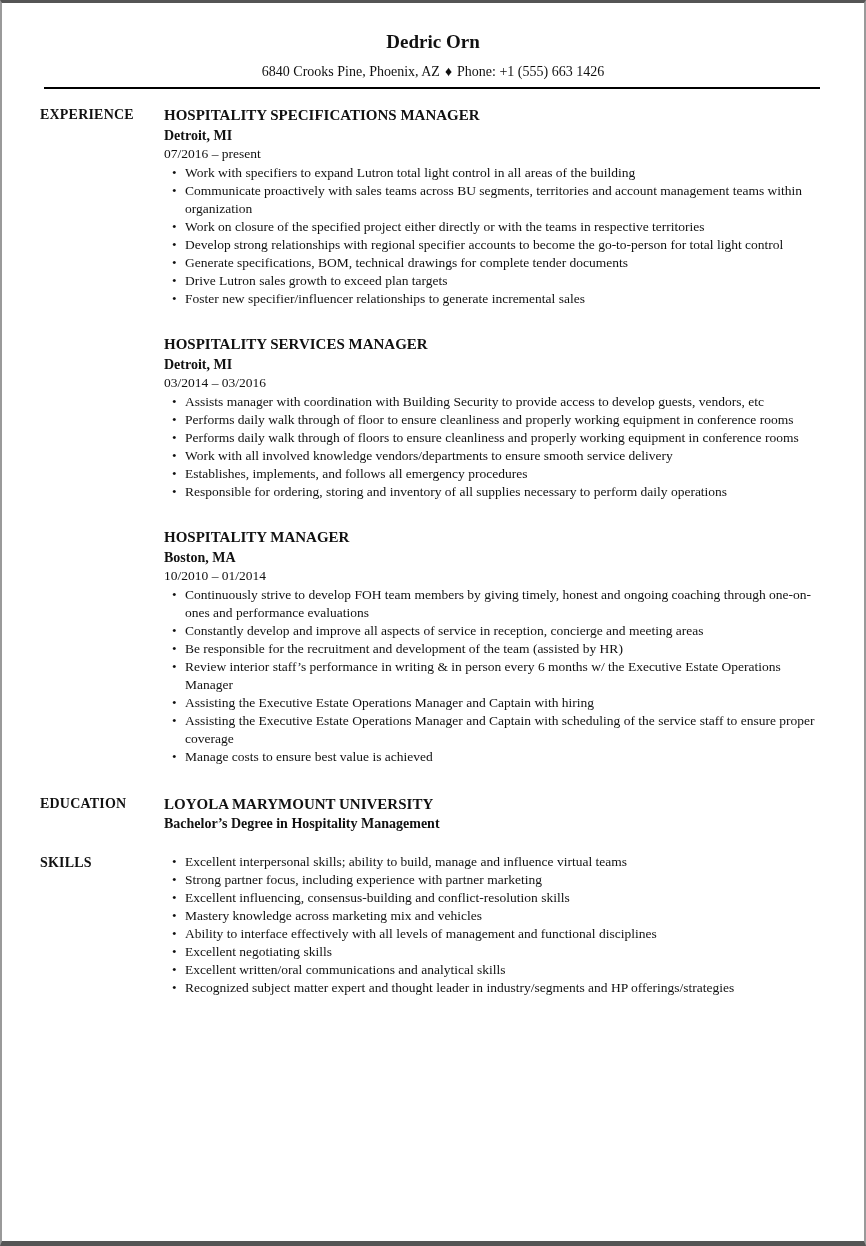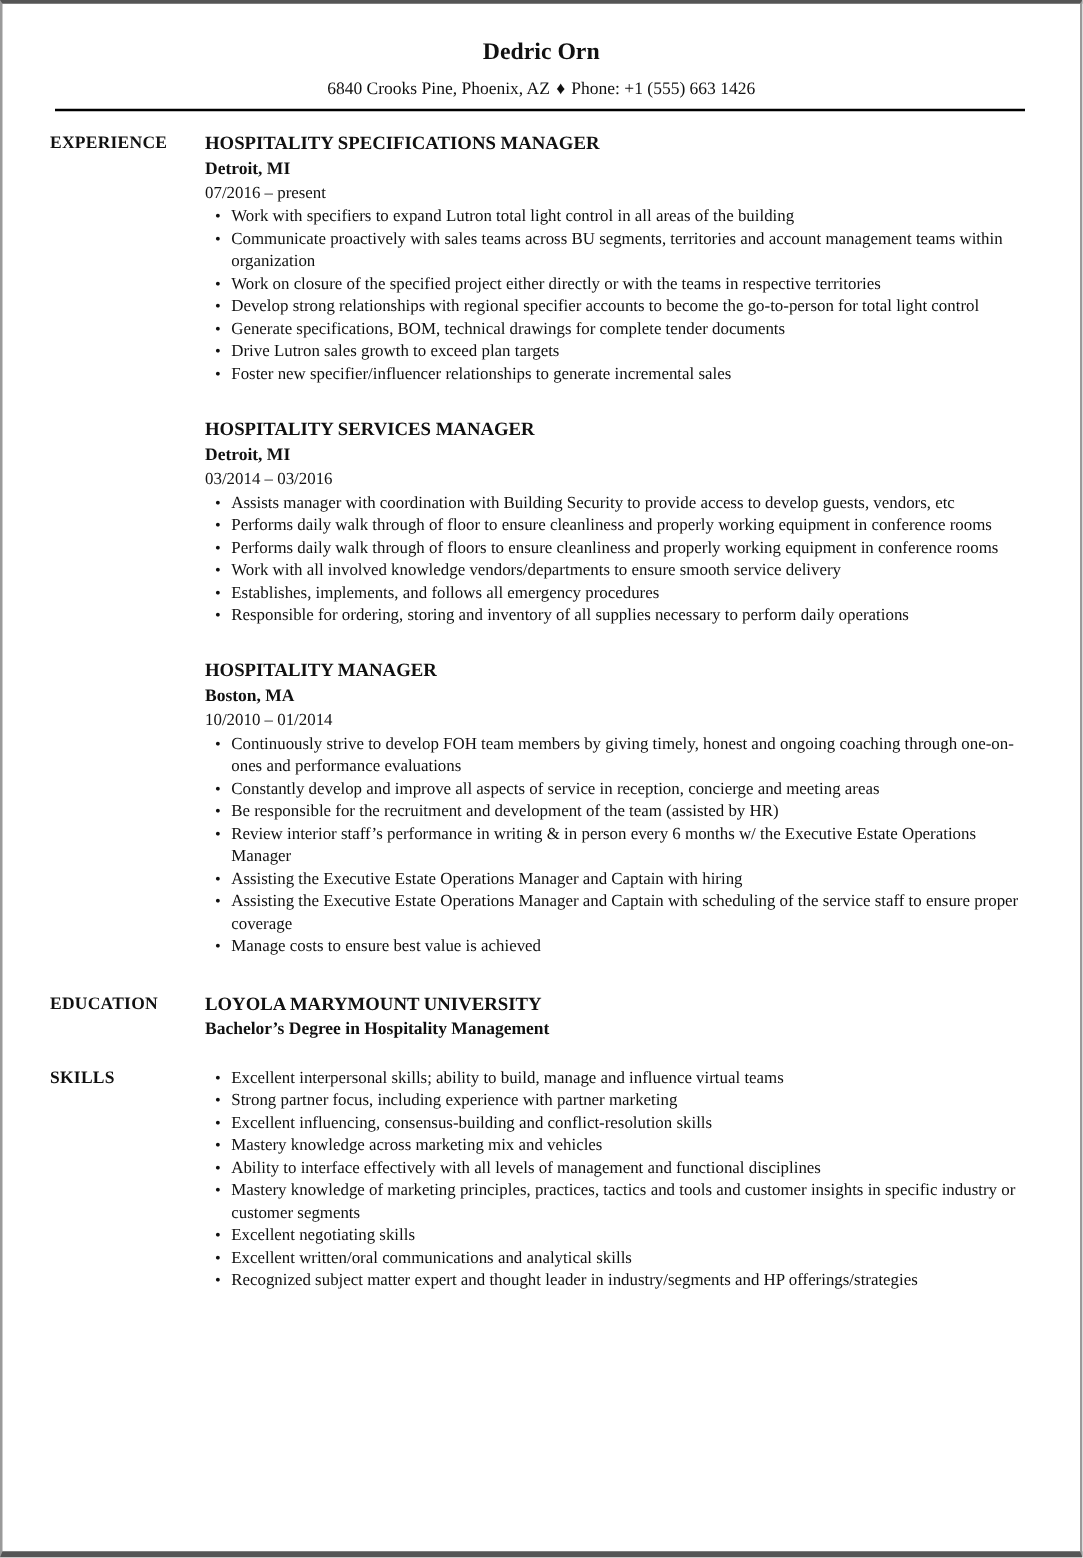--- a/index.html
+++ b/index.html
@@ -172,21 +172,20 @@
 
     <div class="section sec-skills">
       <div class="section-label">SKILLS</div>
       <div class="section-content">
         <ul class="bullets" style="margin-top:0;">
           <li>Excellent interpersonal skills; ability to build, manage and influence virtual teams</li>
           <li>Strong partner focus, including experience with partner marketing</li>
           <li>Excellent influencing, consensus-building and conflict-resolution skills</li>
           <li>Mastery knowledge across marketing mix and vehicles</li>
           <li>Ability to interface effectively with all levels of management and functional disciplines</li>
-          <li>Mastery knowledge of marketing principles, practices, tactics and tools and customer insights in specific industry or customer segments</li>
           <li>Excellent negotiating skills</li>
           <li>Excellent written/oral communications and analytical skills</li>
           <li>Recognized subject matter expert and thought leader in industry/segments and HP offerings/strategies</li>
         </ul>
       </div>
     </div>
 
   </div>
 </div>
 

